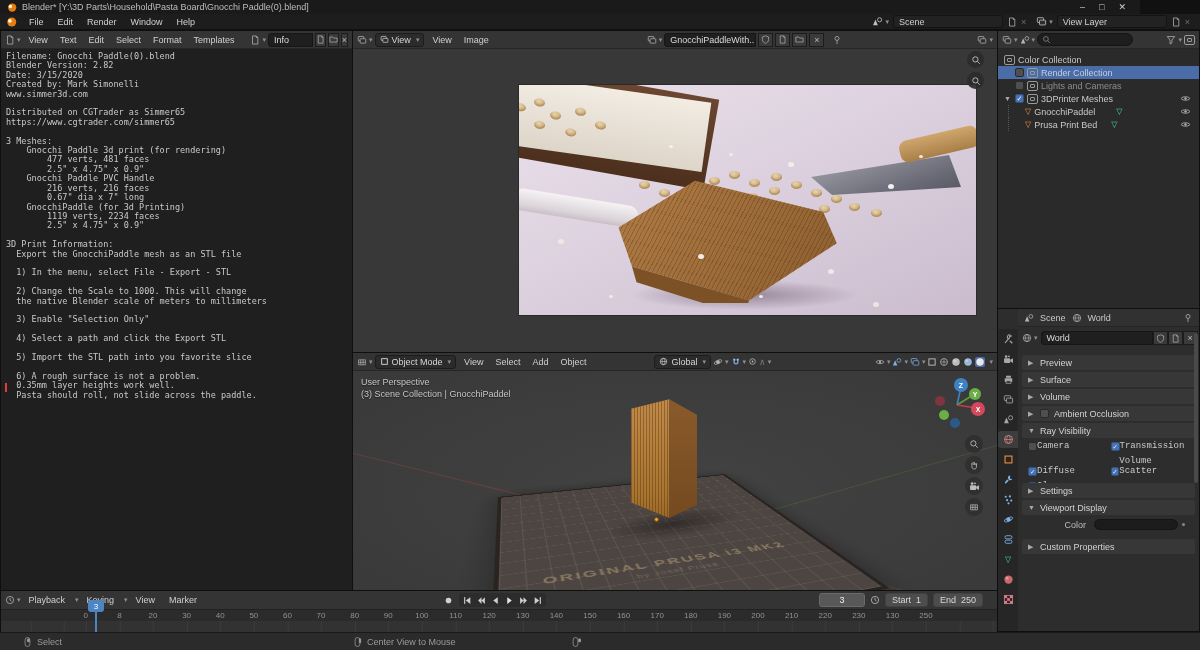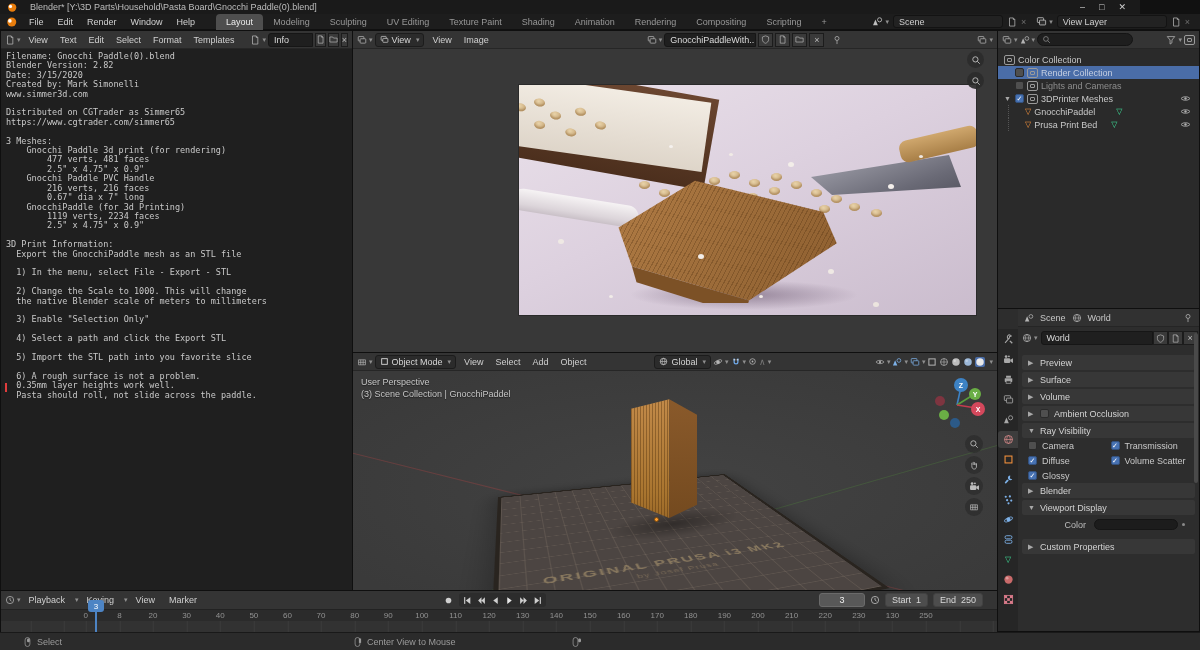--- a/index.html
+++ b/index.html
@@ -5,21 +5,21 @@
   * { margin:0; padding:0; box-sizing:border-box; }
   html,body { width:1200px; height:650px; background:#111; overflow:hidden;
     font-family:"Liberation Sans", sans-serif; font-size:9px; color:#c8c8c8;
     -webkit-font-smoothing:antialiased; }
   .abs { position:absolute; }
   svg.ic { display:inline-block; vertical-align:middle; }
   .chev { color:#8f8f8f; font-size:7px; margin-left:2px; }
 
   
   #titlebar { position:absolute; left:0; top:0; width:1140px; height:14px;
-    background:#1a1a1a; display:flex; align-items:center; padding:0 6px; color:#bdbdbd;gap:8px; }
+    background:#1a1a1a; display:flex; align-items:center; padding:0 6px; color:#bdbdbd; }
   #titlebar .win { margin-left:auto; display:flex; gap:14px; color:#cfcfcf; font-size:9px; align-items:center; padding-right:8px;}
   #titlebar .win span { cursor:default; }
 
   
   #topbar { position:absolute; left:0; top:14px; width:1200px; height:16px;
     background:#1d1d1d; display:flex; align-items:center; border-bottom:1px solid #101010;}
   #topbar .menu { padding:0 7px; color:#d2d2d2; line-height:16px; }
   #topbar .tabs { display:flex; margin-left:14px; height:16px; align-items:flex-end; }
   #topbar .tab { padding:2px 10px; color:#989898; border-radius:4px 4px 0 0; line-height:12px;}
   #topbar .tab.active { background:#4e4e4e; color:#ececec; }
@@ -144,21 +144,21 @@
   #properties { left:997px; top:308px; width:203px; height:324px; background:#2d2d2d; }
   #ptabs { position:absolute; left:0; top:20px; width:20px; bottom:0; background:#262626; display:flex;
     flex-direction:column; align-items:center; padding-top:2px; gap:3px;}
   .ptab { width:20px; height:17px; display:flex; align-items:center; justify-content:center; border-radius:3px 0 0 3px;}
   .ptab.active { background:#3d3d3d; }
   #pcontent { position:absolute; left:20px; top:0; right:0; bottom:0; }
   #pbread { height:18px; display:flex; align-items:center; gap:6px; padding:0 6px; background:#313131; border-bottom:1px solid #252525;}
   .panelhead { position:absolute; left:4px; right:4px; height:15px; background:#373737; border-radius:2px;
     display:flex; align-items:center; gap:5px; padding:0 6px; color:#d3d3d3;}
   .panelhead .disc { width:7px; }
-  .cbrow { display:flex; align-items:flex-start; gap:5px; color:#c9c9c9; }
+  .cbrow { display:flex; align-items:flex-end; color:#c9c9c9;font-family:Liberation Mono, monospace; }
   #colorrow { position:absolute; left:4px; right:10px; display:flex; align-items:center; }
   #colorswatch { width:84px; height:11px; background:#1c1c1c; border:1px solid #151515; border-radius:6px; }
   #pscroll { position:absolute; right:1px; top:24px; width:4px; height:150px; background:#4a4a4a; border-radius:2px;}
 
   
   #timeline { left:0; top:590px; width:998px; height:42px; background:#353535; }
   #tlruler { position:absolute; left:0; top:18px; width:100%; height:12px; background:#2b2b2b; border-top:1px solid #222;}
   #tlticks { position:absolute; left:68px; top:0; width:874px; height:12px; display:flex; }
   #tlticks span { flex:1; text-align:center; color:#929292; font-size:8px; line-height:12px;}
   #tltrack { position:absolute; left:0; top:30px; width:100%; height:12px; background:#323232;
@@ -311,33 +311,20 @@
       <circle cx="9" cy="8" r="6" fill="#e87d0d"></circle>
       <circle cx="6.5" cy="6.5" r="2.4" fill="#fff"></circle>
     </svg>
   <div style="display:flex">
       <span class="menu">File</span>
       <span class="menu">Edit</span>
       <span class="menu">Render</span>
       <span class="menu">Window</span>
       <span class="menu">Help</span>
     </div>
-  <div class="tabs">
-    <span class="tab active">Layout</span>
-    <span class="tab">Modeling</span>
-    <span class="tab">Sculpting</span>
-    <span class="tab">UV Editing</span>
-    <span class="tab">Texture Paint</span>
-    <span class="tab">Shading</span>
-    <span class="tab">Animation</span>
-    <span class="tab">Rendering</span>
-    <span class="tab">Compositing</span>
-    <span class="tab">Scripting</span>
-    <span class="tab">+</span>
-  </div>
   <div class="right">
     <span class="iconbtn">
         <svg class="ic" width="11" height="11">
           <use href="#i-scene" style="color:#c0c0c0"></use>
         </svg>
         <span class="chev">▾</span>
       </span>
     <span class="selfield" style="width:110px">Scene</span>
     <span class="iconbtn">
         <svg class="ic" width="10" height="10">
@@ -919,21 +906,21 @@
           <span class="cbx" data-on="true"></span>
           <span>Volume Scatter</span>
         </span>
       <span class="cbrow">
           <span class="cbx" data-on="true"></span>
           <span>Glossy</span>
         </span>
     </div>
     <div class="panelhead" style="top:174px">
         <span class="disc">▶</span>
-        <span>Blender</span>
+        <span>Settings</span>
       </div>
     <div class="panelhead" style="top:191px">
         <span class="disc">▼</span>
         <span>Viewport Display</span>
       </div>
     <div id="colorrow" style="top:210px">
       <span style="width:72px;text-align:right;padding-right:8px;color:#bdbdbd">Color</span>
       <span id="colorswatch"></span>
       <span style="width:3px;height:3px;border-radius:50%;background:#8a8a8a;margin-left:4px"></span>
     </div>

